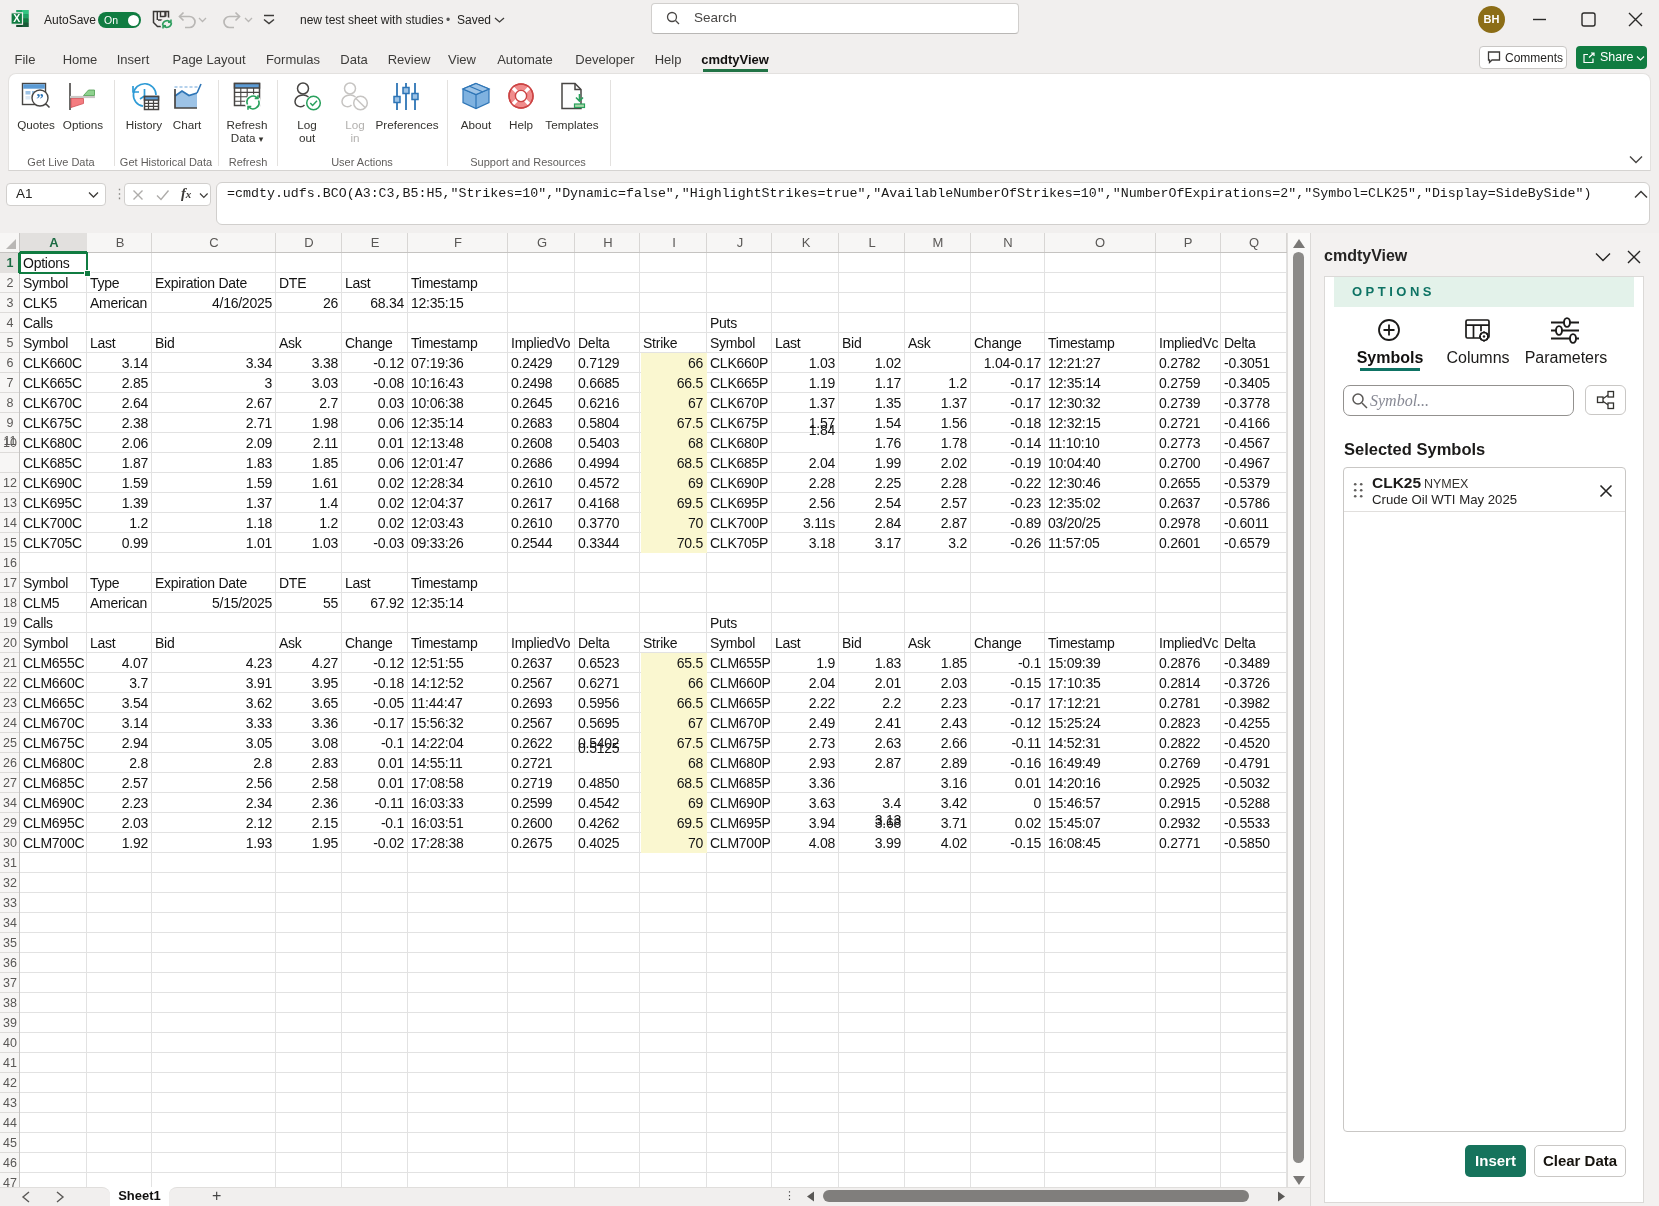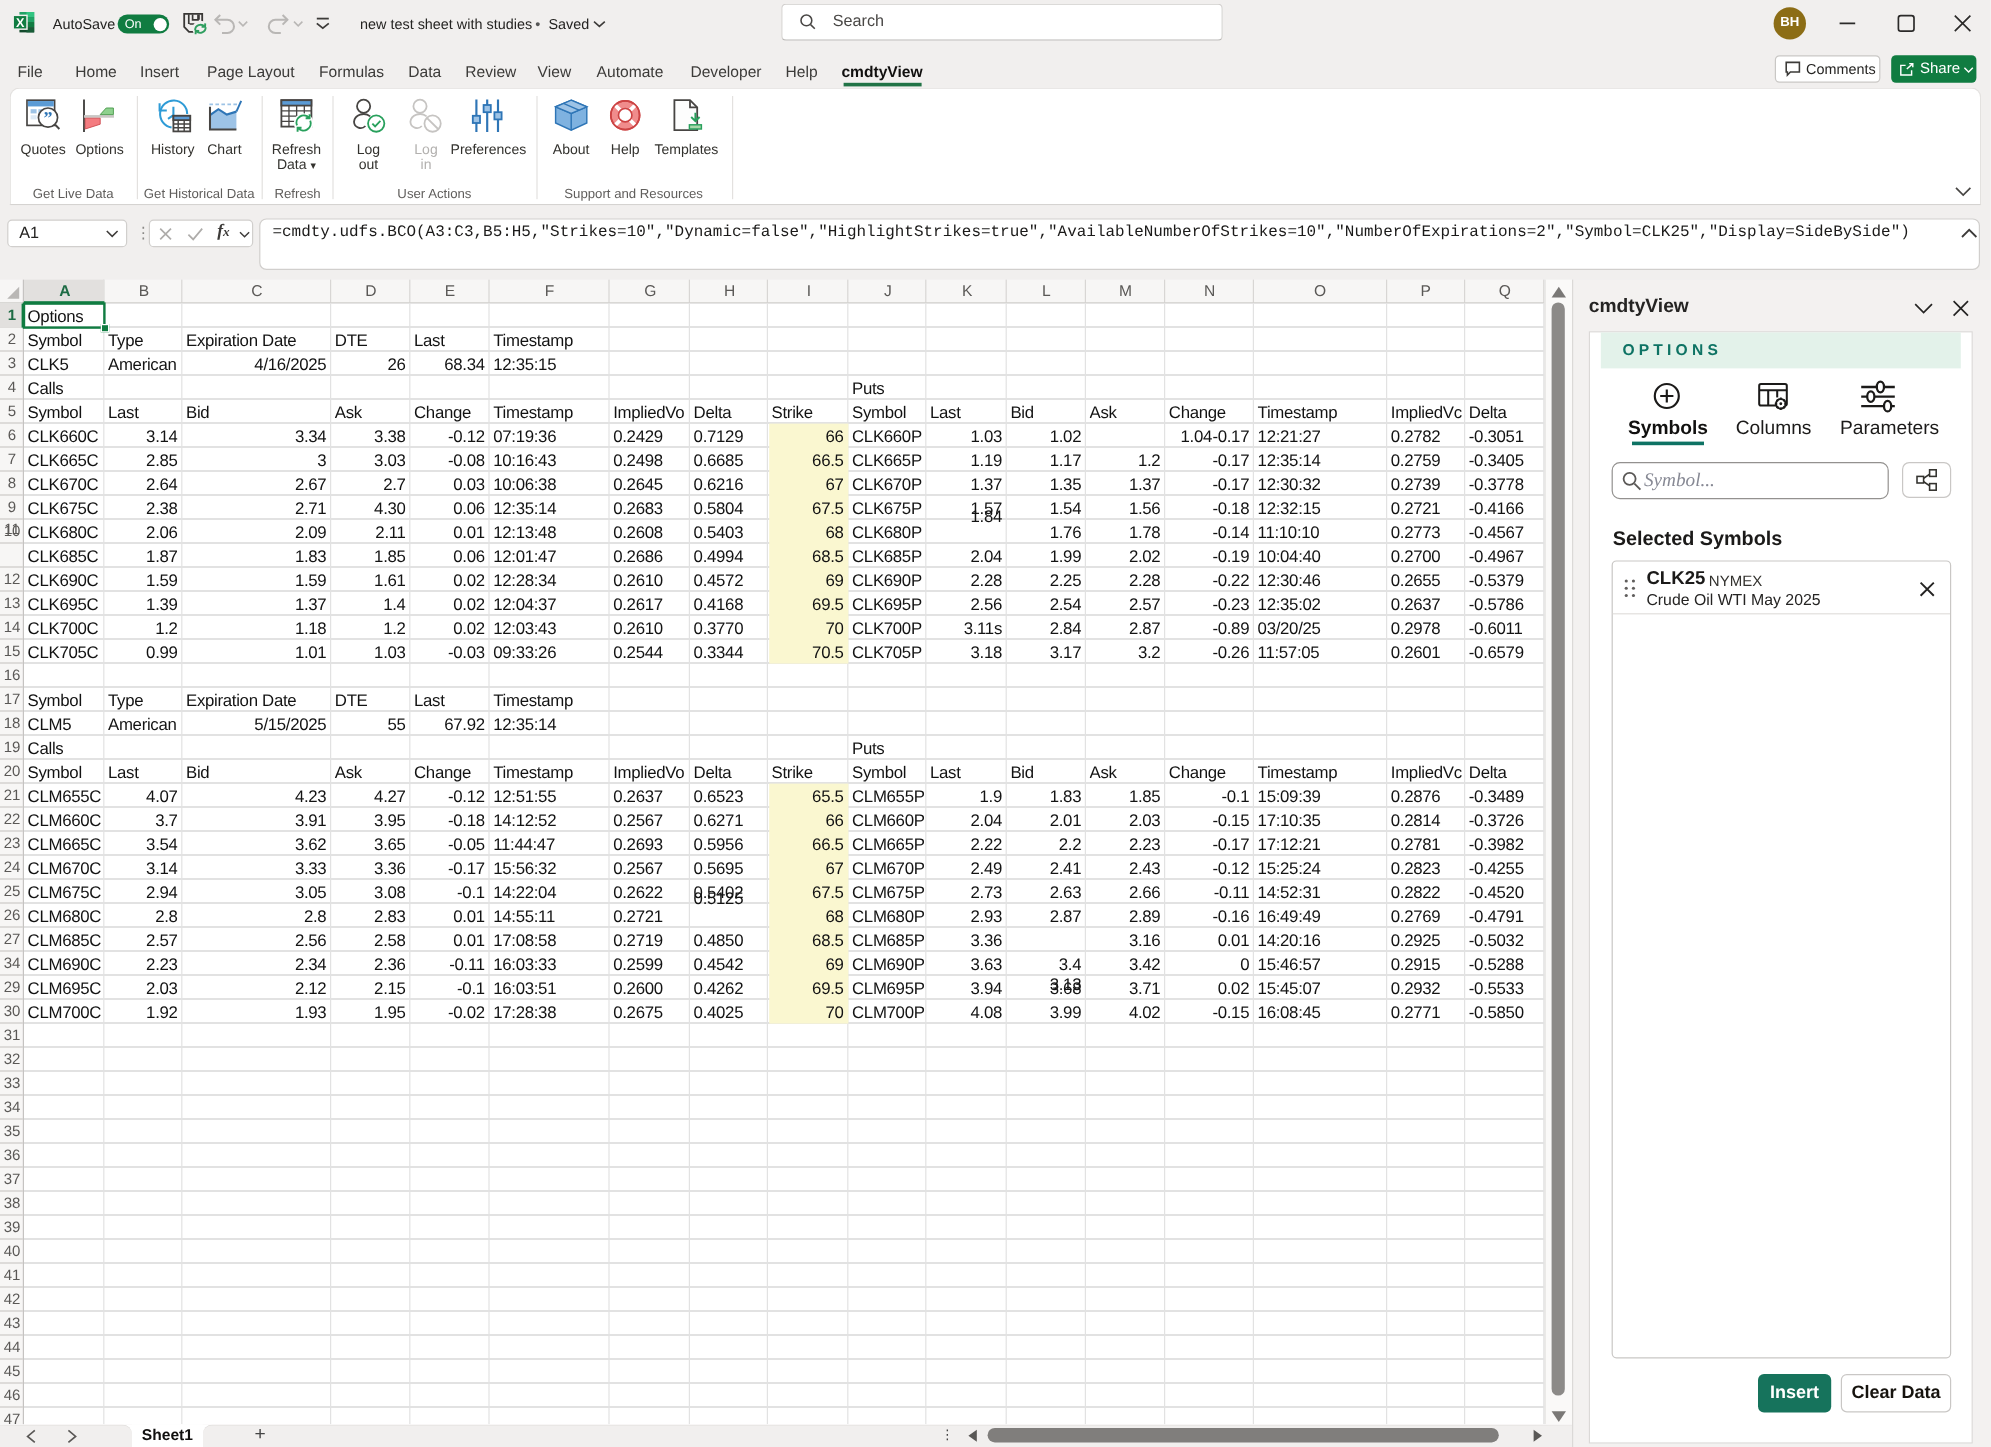--- a/index.html
+++ b/index.html
@@ -380,21 +380,21 @@
 <div class="t r" style="left:775px;top:393px;width:60px">1.37</div>
 <div class="t r" style="left:842px;top:393px;width:59px">1.35</div>
 <div class="t r" style="left:908px;top:393px;width:59px">1.37</div>
 <div class="t r" style="left:974px;top:393px;width:67px">-0.17</div>
 <div class="t" style="left:1048px;top:393px;width:107px">12:30:32</div>
 <div class="t" style="left:1159px;top:393px;width:61px">0.2739</div>
 <div class="t" style="left:1224px;top:393px;width:62px">-0.3778</div>
 <div class="t" style="left:23px;top:413px;width:63px">CLK675C</div>
 <div class="t r" style="left:90px;top:413px;width:58px">2.38</div>
 <div class="t r" style="left:155px;top:413px;width:117px">2.71</div>
-<div class="t r" style="left:279px;top:413px;width:59px">4.30</div>
+<div class="t r" style="left:279px;top:413px;width:59px">1.98</div>
 <div class="t r" style="left:345px;top:413px;width:59px">0.06</div>
 <div class="t" style="left:411px;top:413px;width:96px">12:35:14</div>
 <div class="t" style="left:511px;top:413px;width:63px">0.2683</div>
 <div class="t" style="left:578px;top:413px;width:61px">0.5804</div>
 <div class="t r" style="left:643px;top:413px;width:60px">67.5</div>
 <div class="t" style="left:710px;top:413px;width:61px">CLK675P</div>
 <div class="t r" style="left:775px;top:413px;width:60px">1.57</div>
 <div class="t r" style="left:842px;top:413px;width:59px">1.54</div>
 <div class="t r" style="left:908px;top:413px;width:59px">1.56</div>
 <div class="t r" style="left:974px;top:413px;width:67px">-0.18</div>
@@ -762,21 +762,21 @@
   </svg>
 <div class="a" style="left:1428px;top:349px;width:100px;text-align:center;font-size:16px;color:#1b1a19">Columns</div>
 <svg class="a" width="30" height="22" style="left:1551px;top:320px">
     <g stroke="#1b1a19" stroke-width="1.9" fill="none">
       <path d="M0 2.5 h28 M0 10.5 h28 M0 18.5 h28"></path>
     </g>
     <ellipse cx="16" cy="2.5" rx="3" ry="4.4" fill="#fff" stroke="#1b1a19" stroke-width="1.9"></ellipse>
     <ellipse cx="8" cy="10.5" rx="3" ry="4.4" fill="#fff" stroke="#1b1a19" stroke-width="1.9"></ellipse>
     <ellipse cx="22" cy="18.5" rx="3" ry="4.4" fill="#fff" stroke="#1b1a19" stroke-width="1.9"></ellipse>
   </svg>
-<div class="a" style="left:1516px;top:349px;width:100px;text-align:right;font-size:16px;color:#1b1a19">Parameters</div>
+<div class="a" style="left:1516px;top:349px;width:100px;text-align:center;font-size:16px;color:#1b1a19">Parameters</div>
 <div class="a" style="left:1343px;top:385px;width:231px;height:31px;background:#fff;border:1px solid #93918f;border-radius:7px"></div>
 <svg class="a" width="18" height="18" style="left:1351px;top:392px">
     <circle cx="7" cy="7" r="5" fill="none" stroke="#5a5856" stroke-width="1.5"></circle>
     <path d="M11 11 l5 5" stroke="#5a5856" stroke-width="1.5"></path>
   </svg>
 <div class="a" style="left:1370px;top:392px;font-family:'Liberation Serif',serif;font-size:16px;font-style:italic;color:#878994">Symbol...</div>
 <div class="a" style="left:1585px;top:385px;width:41px;height:30px;background:#fff;border:1px solid #c9c7c5;border-radius:6px"></div>
 <svg class="a" width="20" height="20" style="left:1596px;top:390px">
     <path d="M5 10 L13 4.5 M5 10 L13 15.5" stroke="#33322e" stroke-width="1.3" fill="none"></path>
     <rect x="1.5" y="7" width="5.5" height="5.5" fill="#fff" stroke="#33322e" stroke-width="1.3"></rect>

